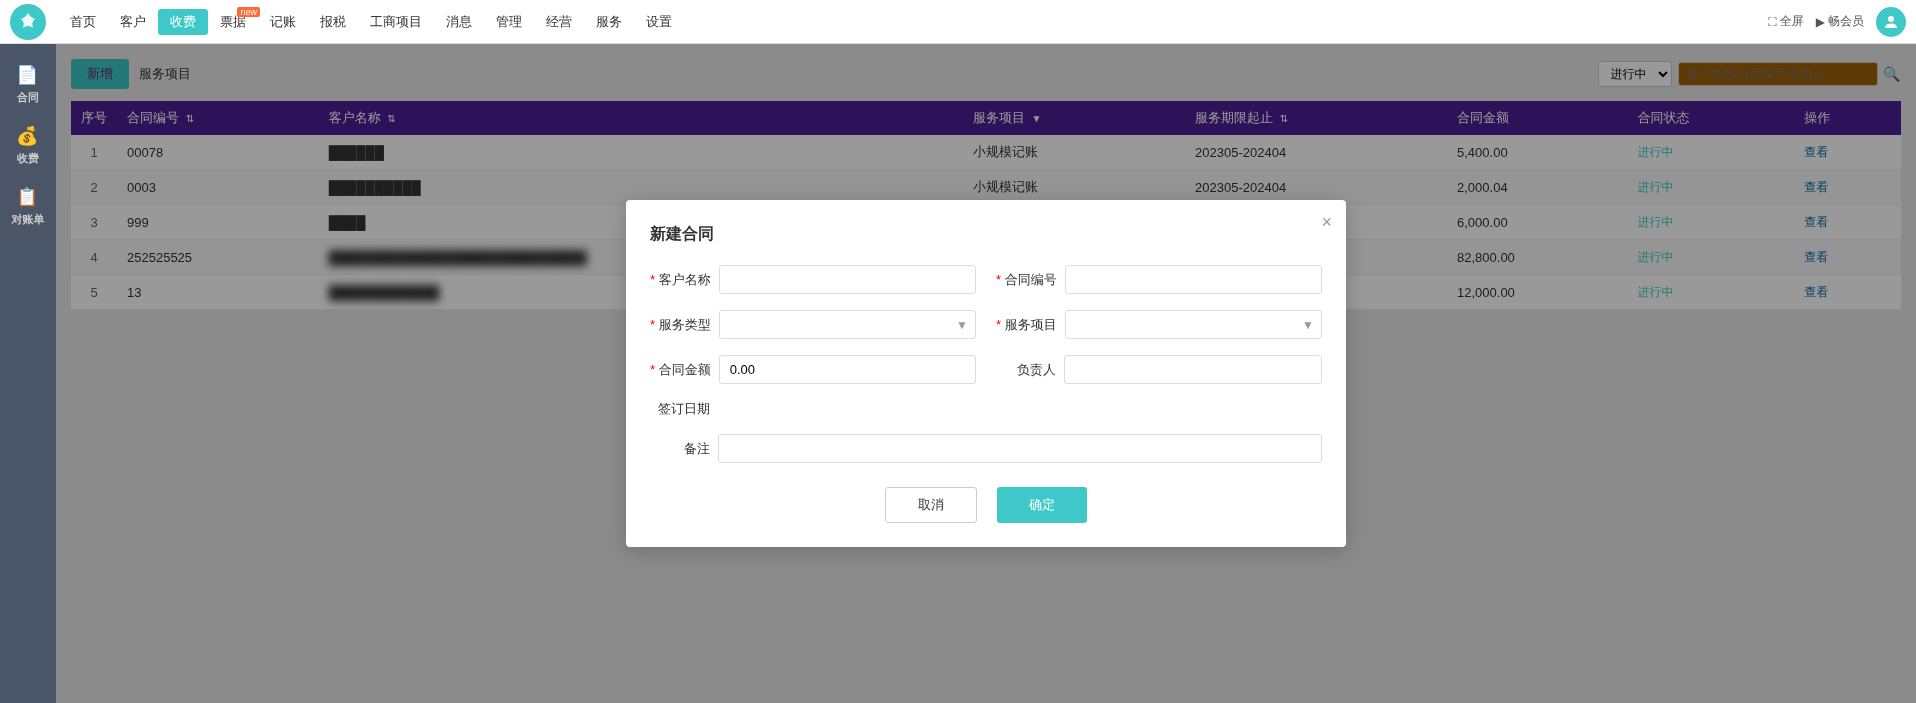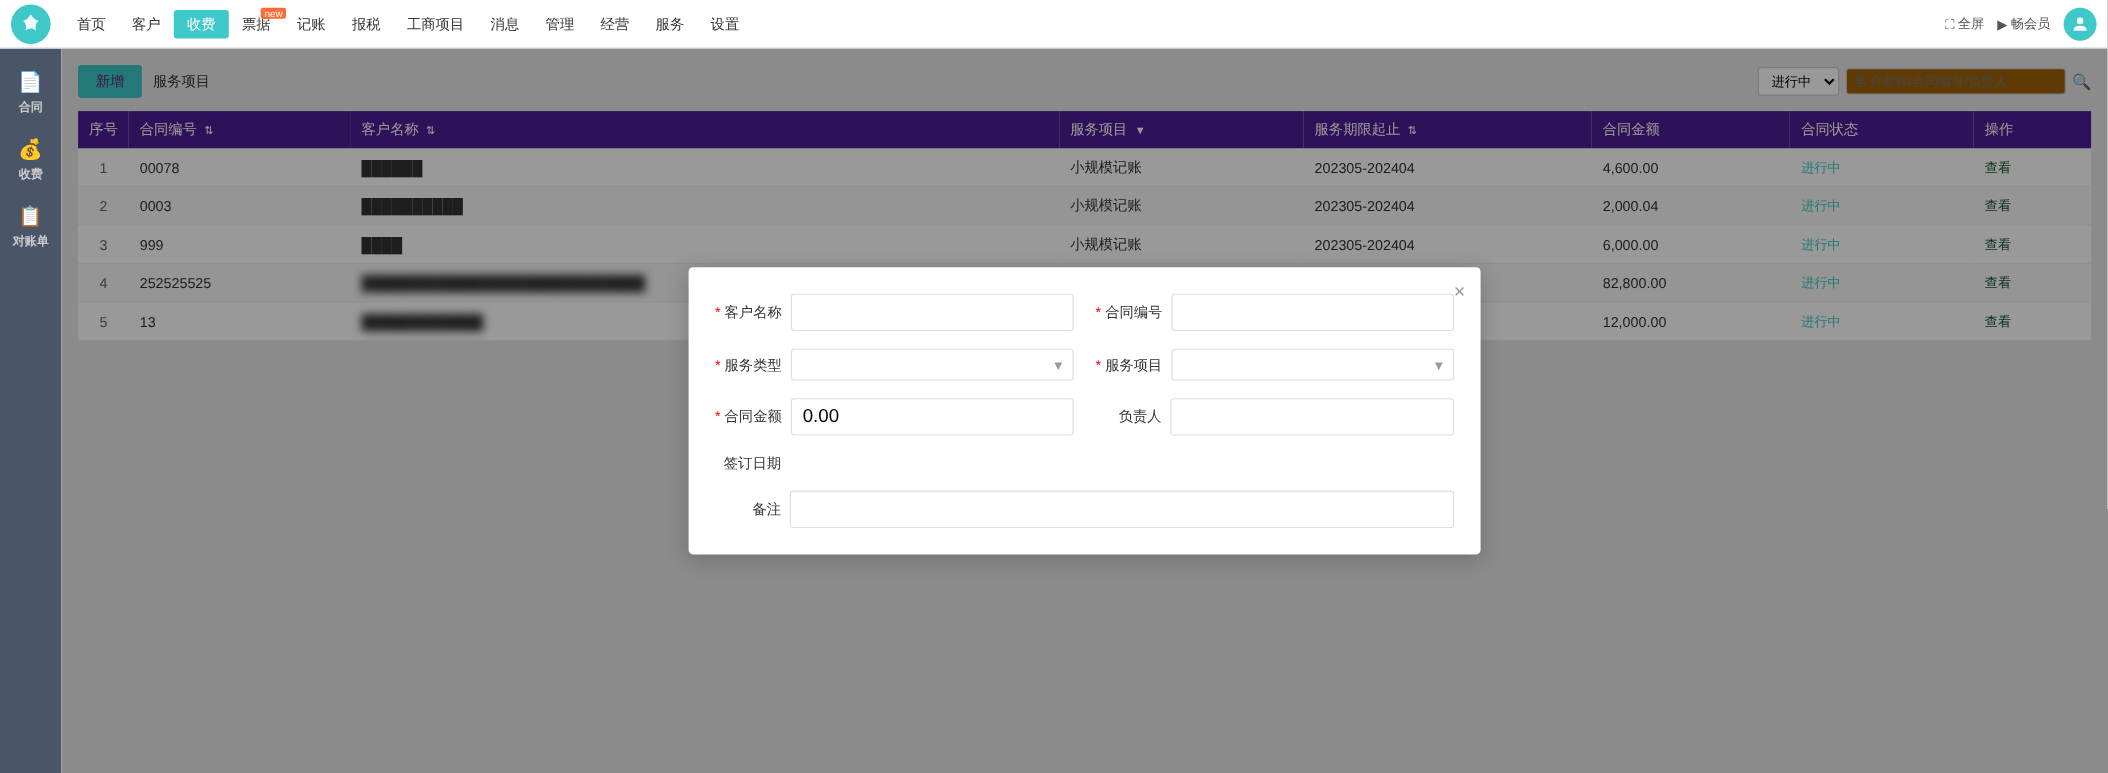--- a/index.html
+++ b/index.html
@@ -104,21 +104,21 @@
     .data-table tbody tr:nth-child(even) { background: #f9f9f9; }
     .data-table tbody tr:nth-child(odd) { background: #fff; }
     .data-table tbody td {
       padding: 8px 10px; border-bottom: 1px solid #eee; font-size: 13px; color: #333;
     }
     .data-table tbody td:first-child { text-align: center; color: #666; }
     .sort-icon { font-size: 10px; margin-left: 3px; }
     .status-badge {
       color: #3ec8c8; font-size: 12px;
     }
-    .action-link { color: #14532d; cursor: pointer; font-size: 12px; }
+    .action-link { color: #0369a1; cursor: pointer; font-size: 12px; }
     .blurred { filter: blur(4px); color: #999; }
 
     
     .overlay {
       position: absolute; top: 0; left: 0; right: 0; bottom: 0;
       background: rgba(0,0,0,0.4); z-index: 100;
       display: flex; align-items: center; justify-content: center;
     }
     .modal {
       background: white; border-radius: 4px; width: 720px; padding: 24px;
@@ -138,21 +138,21 @@
       display: flex; align-items: center; gap: 8px;
     }
     .form-label {
       font-size: 13px; color: #333; white-space: nowrap; min-width: 60px; text-align: right;
     }
     .form-label.required::before {
       content: '* '; color: red;
     }
     .form-input {
       flex: 1; border: 1px solid #ddd; padding: 6px 10px; border-radius: 3px;
-      font-size: 17px; outline: none;
+      font-size: 13px; outline: none;
     }
     .form-select-wrap {
       flex: 1; position: relative;
     }
     .form-select {
       width: 100%; border: 1px solid #ddd; padding: 6px 28px 6px 10px;
       border-radius: 3px; font-size: 13px; appearance: none; background: white;
       cursor: pointer; outline: none;
     }
     .select-arrow {
@@ -262,21 +262,21 @@
           <th>操作</th>
         </tr>
       </thead>
       <tbody id="table-body">
           <tr>
     <td>1</td>
     <td>00078</td>
     <td class="">██████</td>
     <td>小规模记账</td>
     <td>202305-202404</td>
-    <td>4,600.00</td>
+    <td>5,400.00</td>
     <td><span class="status-badge">进行中</span></td>
     <td><span class="action-link">查看</span></td>
   </tr>
           <tr>
     <td>2</td>
     <td>0003</td>
     <td class="">██████████</td>
     <td>小规模记账</td>
     <td>202305-202404</td>
     <td>2,000.04</td>
@@ -312,20 +312,21 @@
     <td>12,000.00</td>
     <td><span class="status-badge">进行中</span></td>
     <td><span class="action-link">查看</span></td>
   </tr>
         </tbody>
     </table>
 
     <div class="overlay">
       <div class="modal">
         <button class="modal-close">×</button>
+        <div class="modal-title">新建合同</div>
 
         <div class="form-grid">
 
           <div class="form-row">
             <span class="form-label required">客户名称</span>
             <input class="form-input" type="text" style="">
           </div>
           <div class="form-row">
             <span class="form-label required">合同编号</span>
             <input class="form-input" type="text" style="">
@@ -358,16 +359,20 @@
           <div class="form-row">
             <span class="form-label">签订日期</span>
           </div>
 
           <div class="form-row" style="grid-column: 1 / -1;">
             <span class="form-label">备注</span>
             <input class="form-input" type="text" style="">
           </div>
         </div>
 
+        <div class="modal-footer">
+          <button class="btn-cancel">取消</button>
+          <button class="btn-confirm">确定</button>
+        </div>
       </div>
     </div>
   </div>
 </div>
 
 </body></html>

